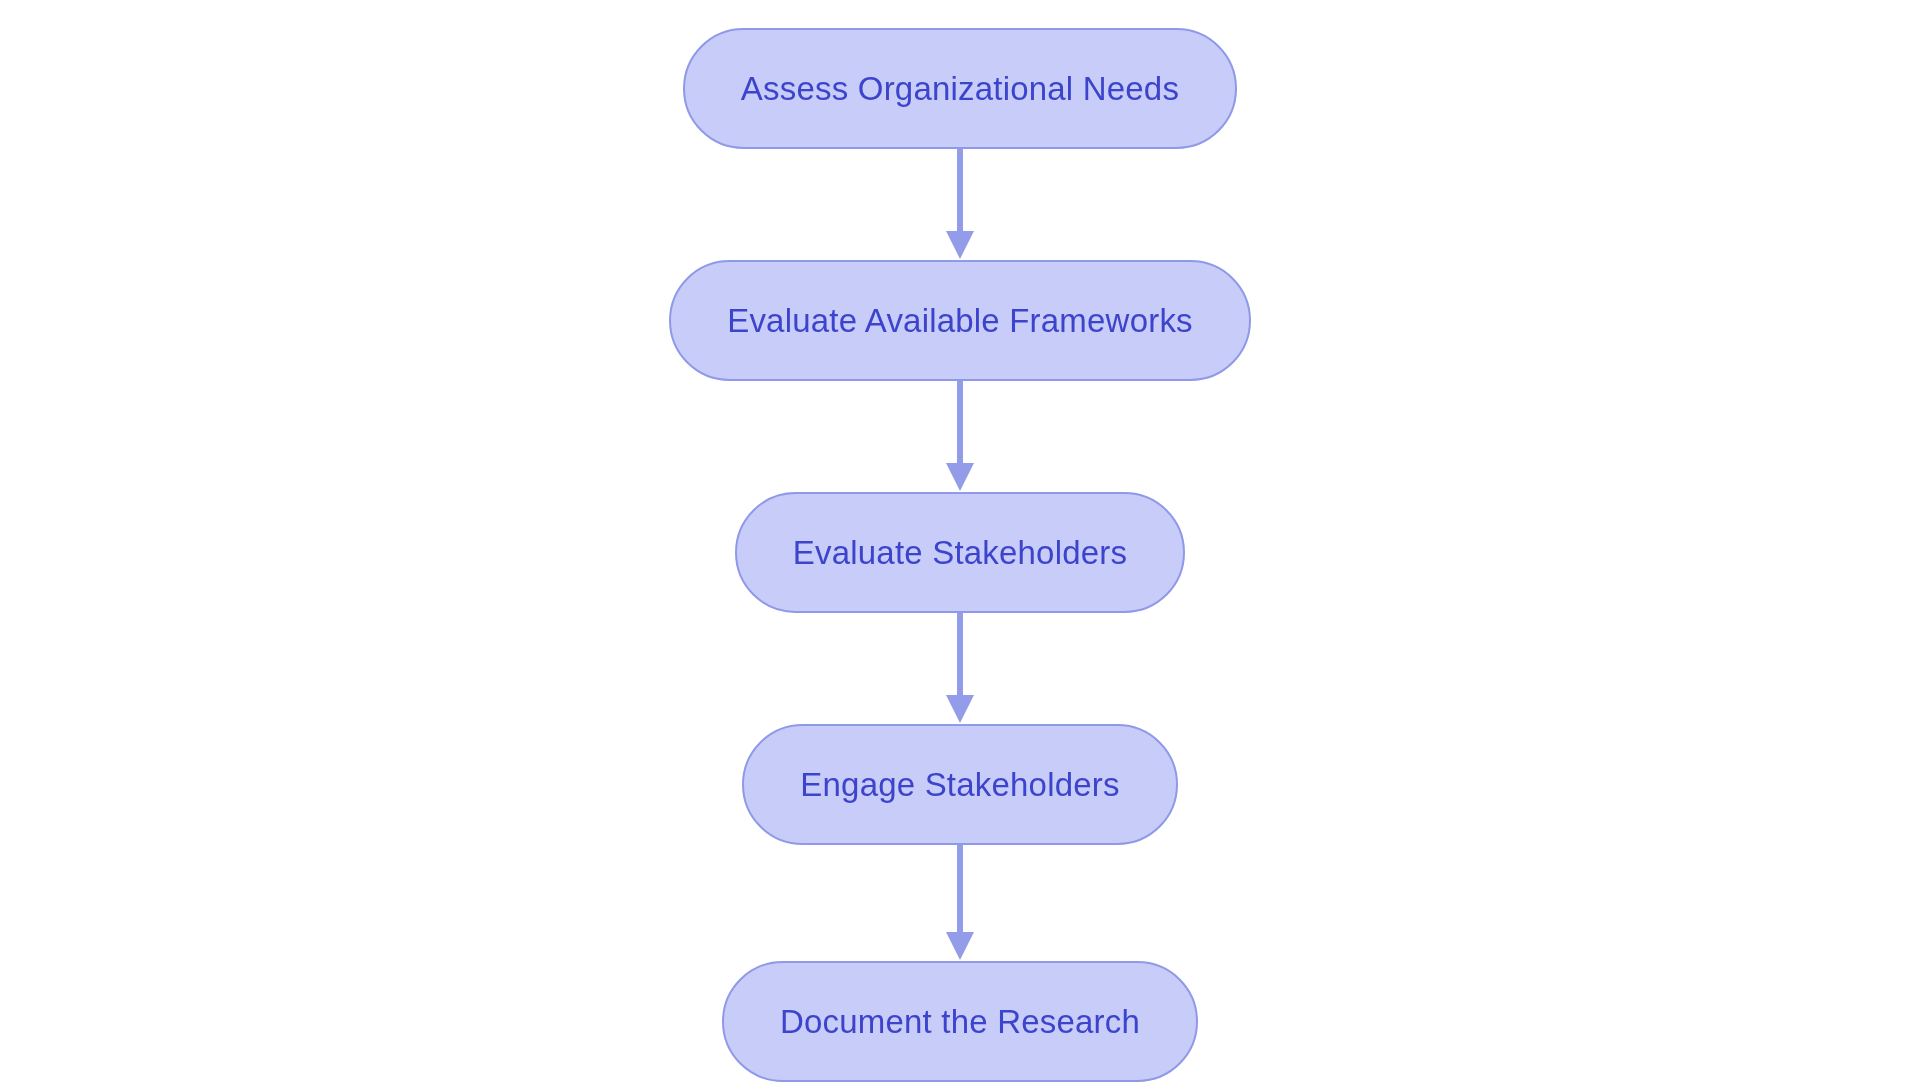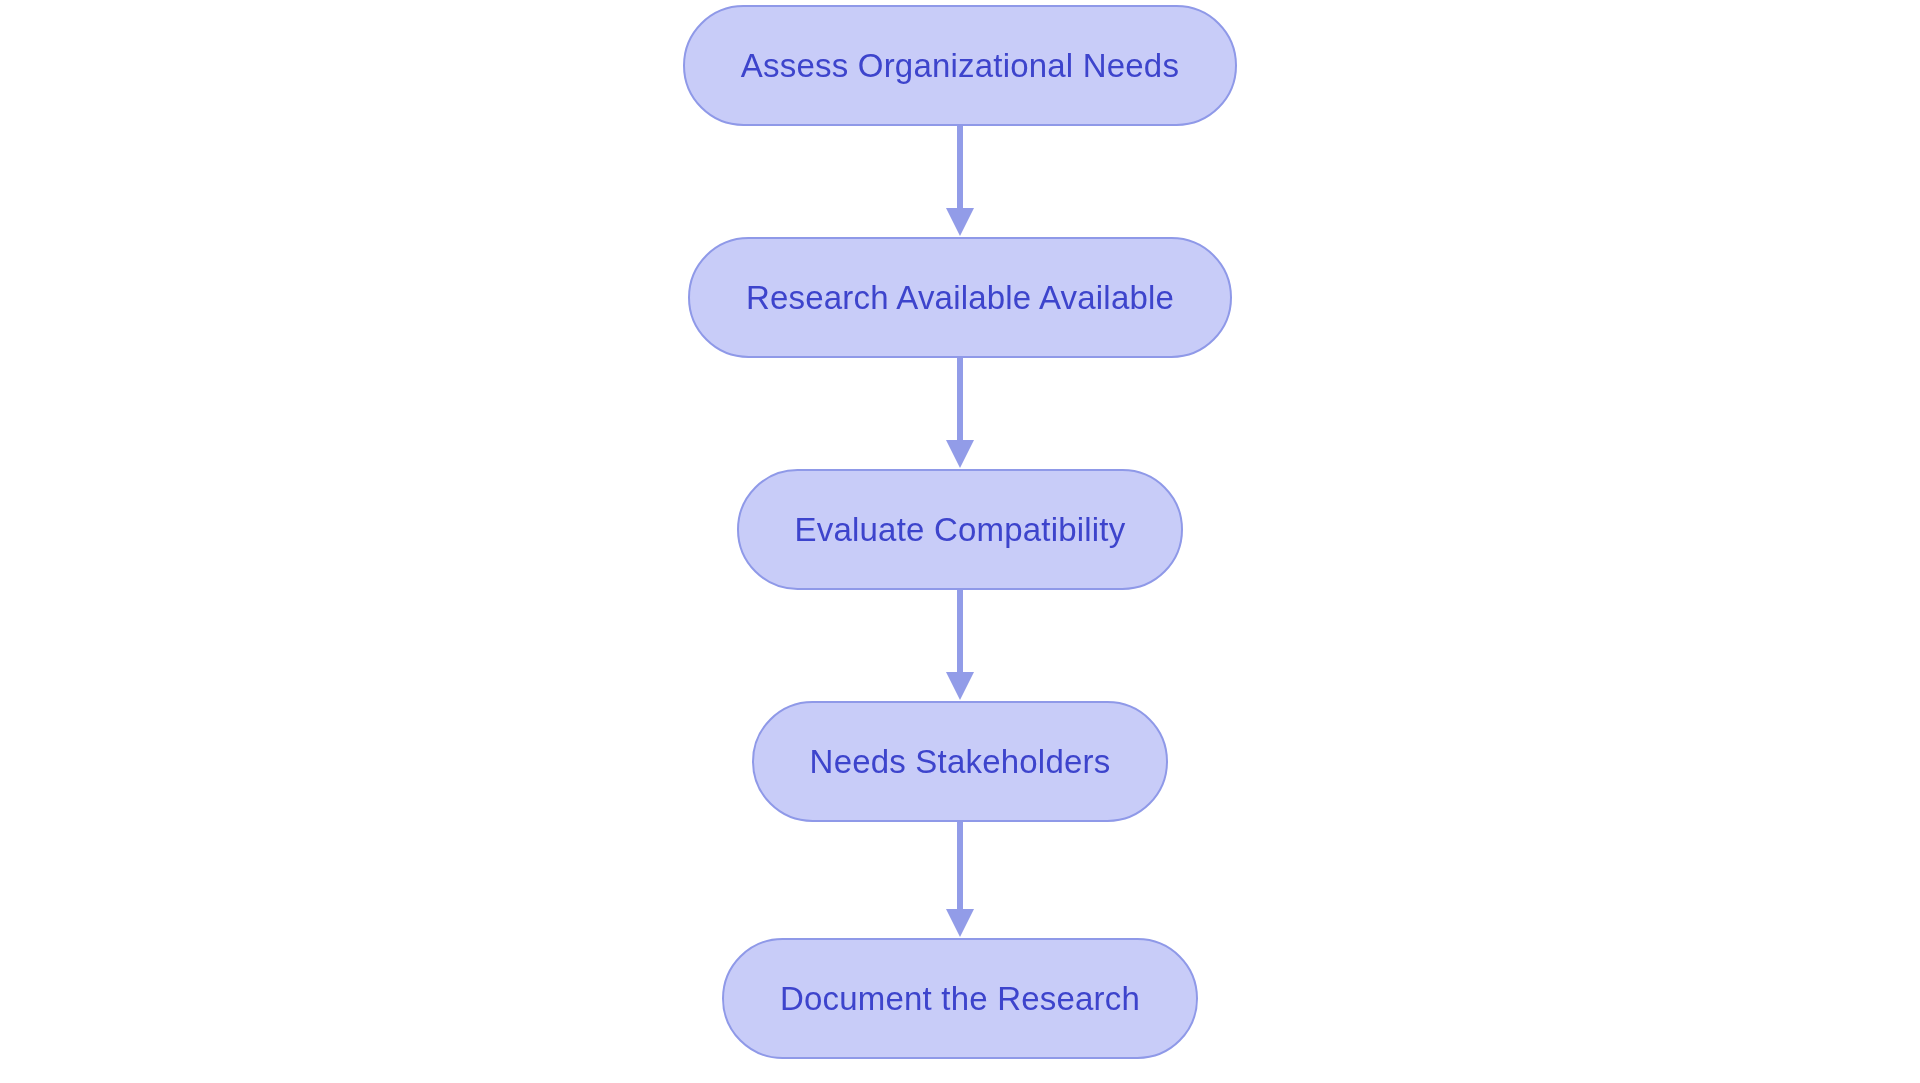--- a/index.html
+++ b/index.html
@@ -10,21 +10,21 @@
   }
   .canvas {
     position: relative;
     width: 1920px;
     height: 1083px;
     background: #ffffff;
     overflow: hidden;
   }
   .flow-column {
     position: absolute;
-    top: 5px;
+    top: 28px;
     left: 0;
     width: 100%;
     display: flex;
     flex-direction: column;
     align-items: center;
   }
   .flow-node {
     box-sizing: border-box;
     height: 121px;
     line-height: 117px;
@@ -51,35 +51,35 @@
 <div class="canvas">
   <div class="flow-column">
 
     <div class="flow-node">Assess Organizational Needs</div>
 
     <svg class="flow-arrow" viewBox="0 0 32 111">
       <line x1="16" y1="0" x2="16" y2="84" stroke="#929ce8" stroke-width="6"></line>
       <polygon points="2,82 30,82 16,110" fill="#929ce8"></polygon>
     </svg>
 
-    <div class="flow-node">Research Available Available</div>
+    <div class="flow-node">Evaluate Available Frameworks</div>
 
     <svg class="flow-arrow" viewBox="0 0 32 111">
       <line x1="16" y1="0" x2="16" y2="84" stroke="#929ce8" stroke-width="6"></line>
       <polygon points="2,82 30,82 16,110" fill="#929ce8"></polygon>
     </svg>
 
-    <div class="flow-node">Evaluate Compatibility</div>
+    <div class="flow-node">Evaluate Stakeholders</div>
 
     <svg class="flow-arrow" viewBox="0 0 32 111">
       <line x1="16" y1="0" x2="16" y2="84" stroke="#929ce8" stroke-width="6"></line>
       <polygon points="2,82 30,82 16,110" fill="#929ce8"></polygon>
     </svg>
 
-    <div class="flow-node">Needs Stakeholders</div>
+    <div class="flow-node">Engage Stakeholders</div>
 
     <svg class="flow-arrow" style="height:116px" viewBox="0 0 32 116">
       <line x1="16" y1="0" x2="16" y2="89" stroke="#929ce8" stroke-width="6"></line>
       <polygon points="2,87 30,87 16,115" fill="#929ce8"></polygon>
     </svg>
 
     <div class="flow-node">Document the Research</div>
 
   </div>
 </div>

